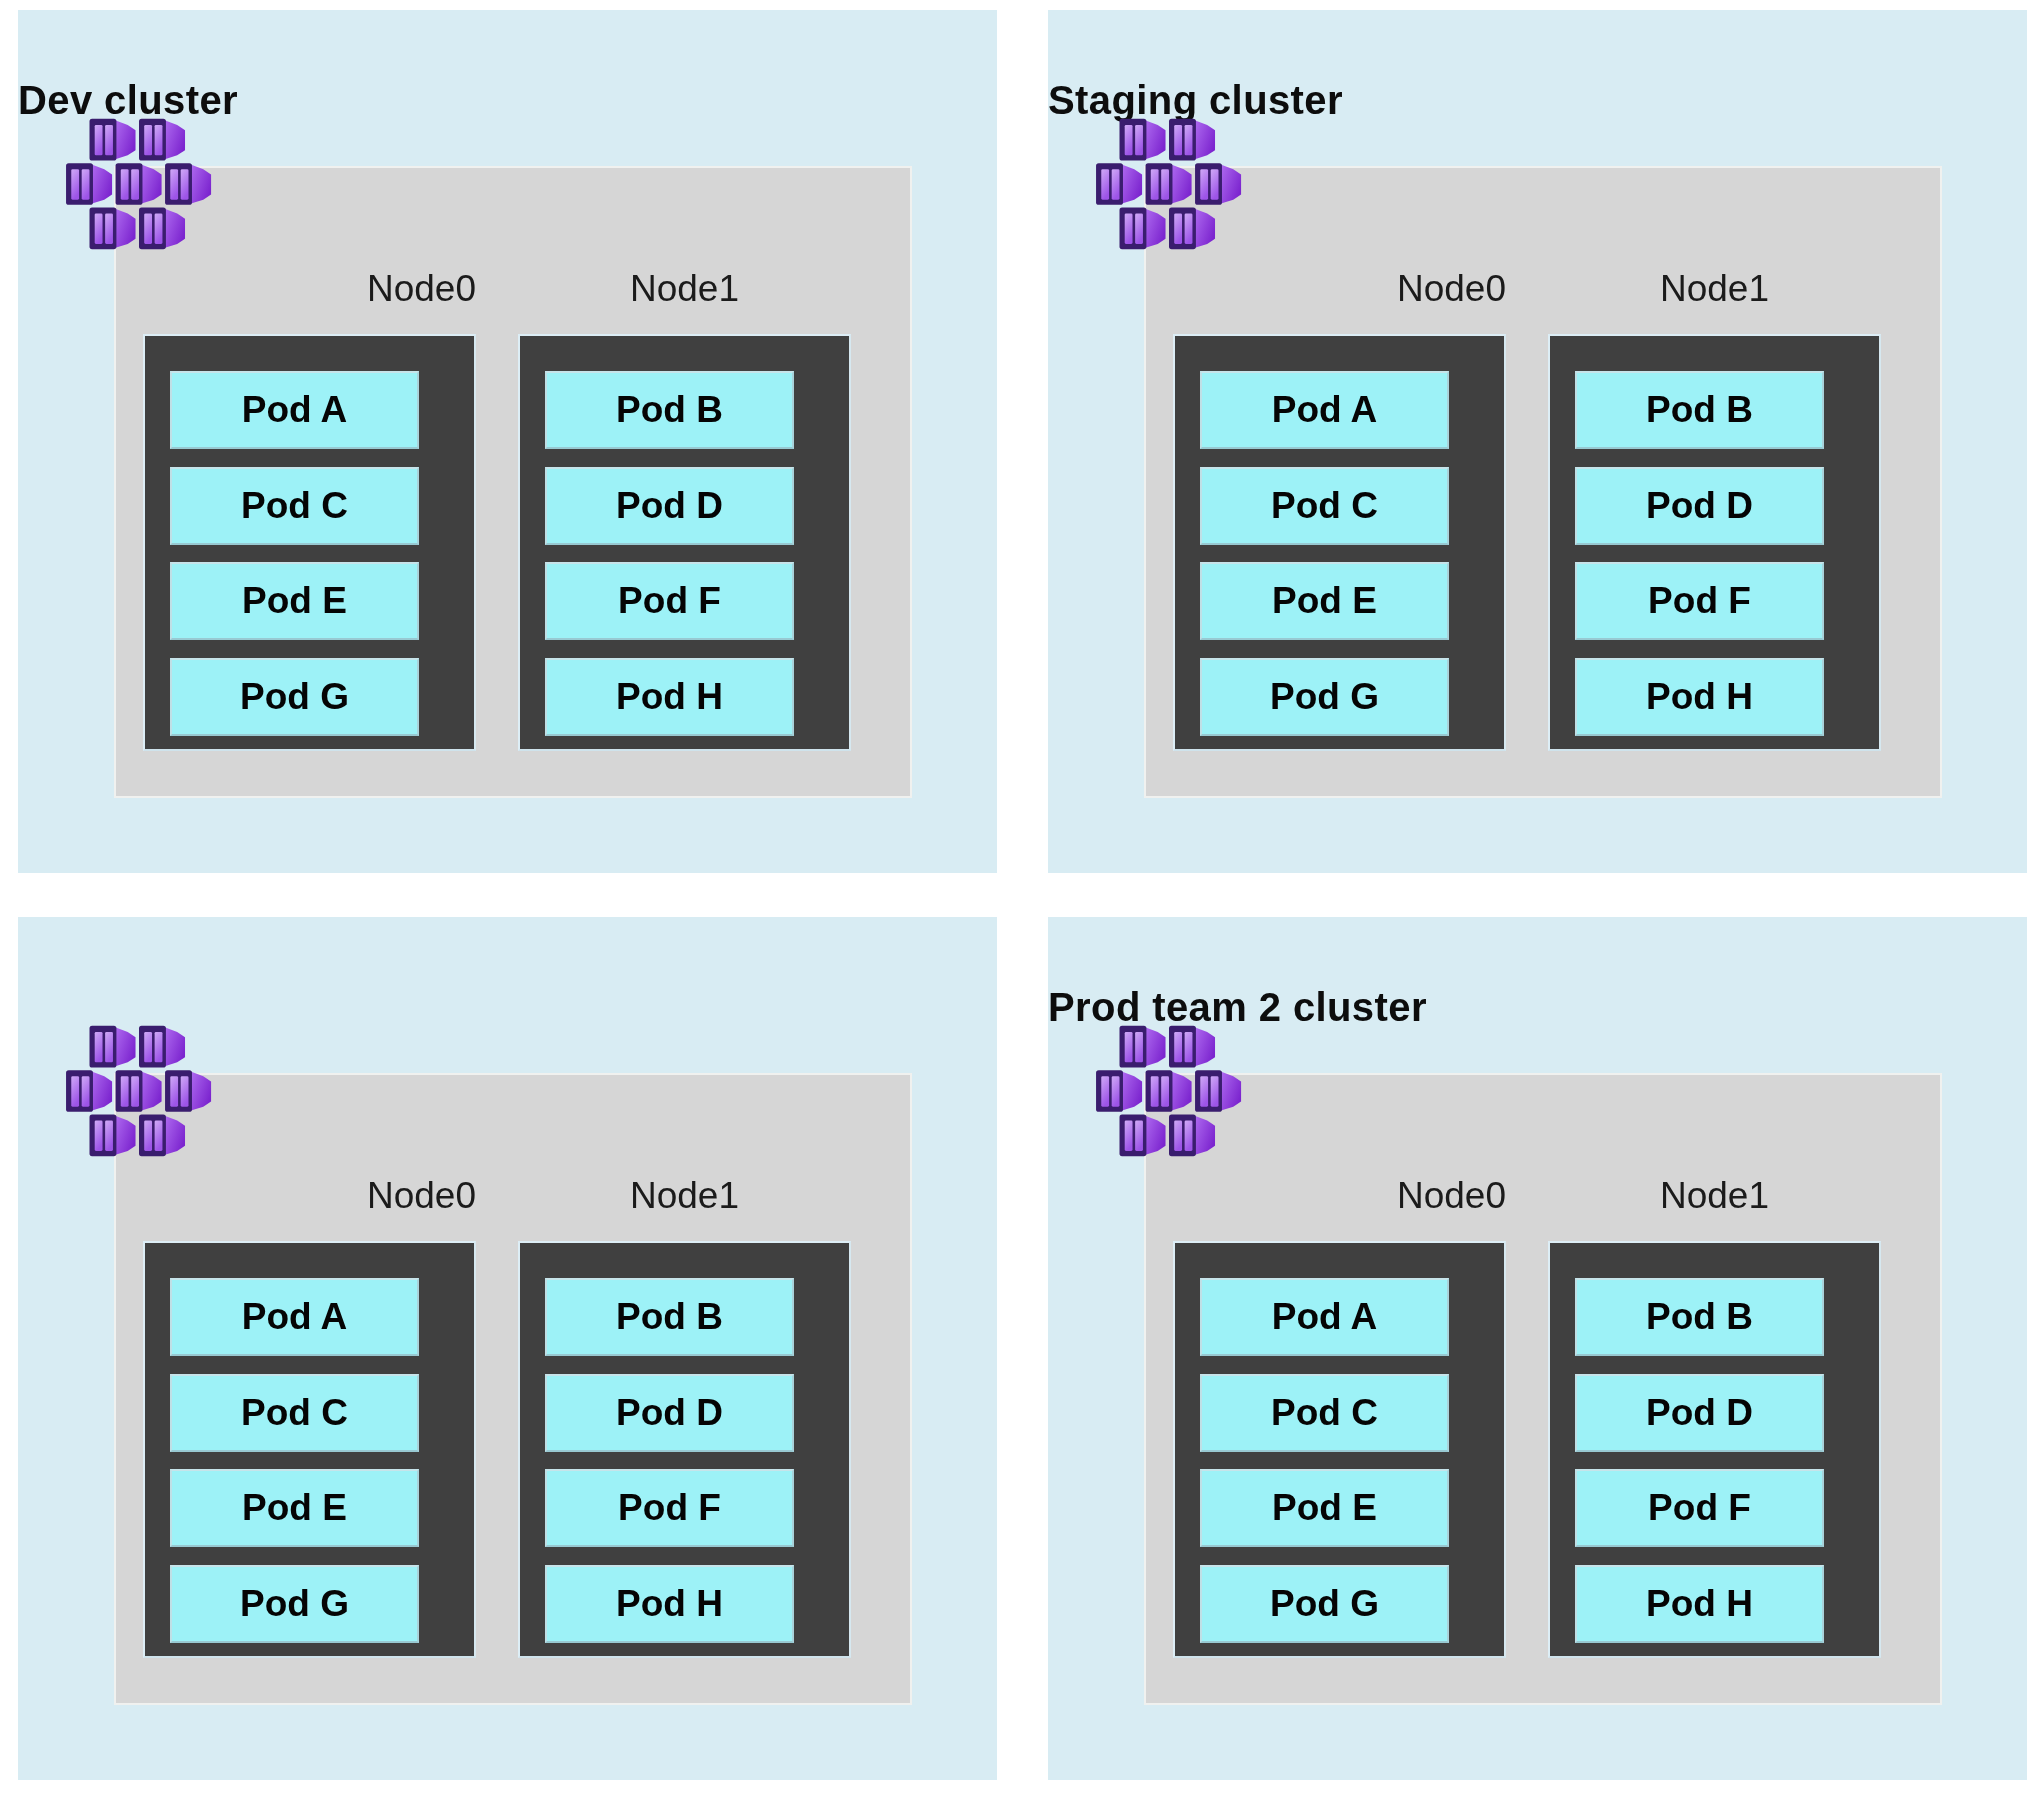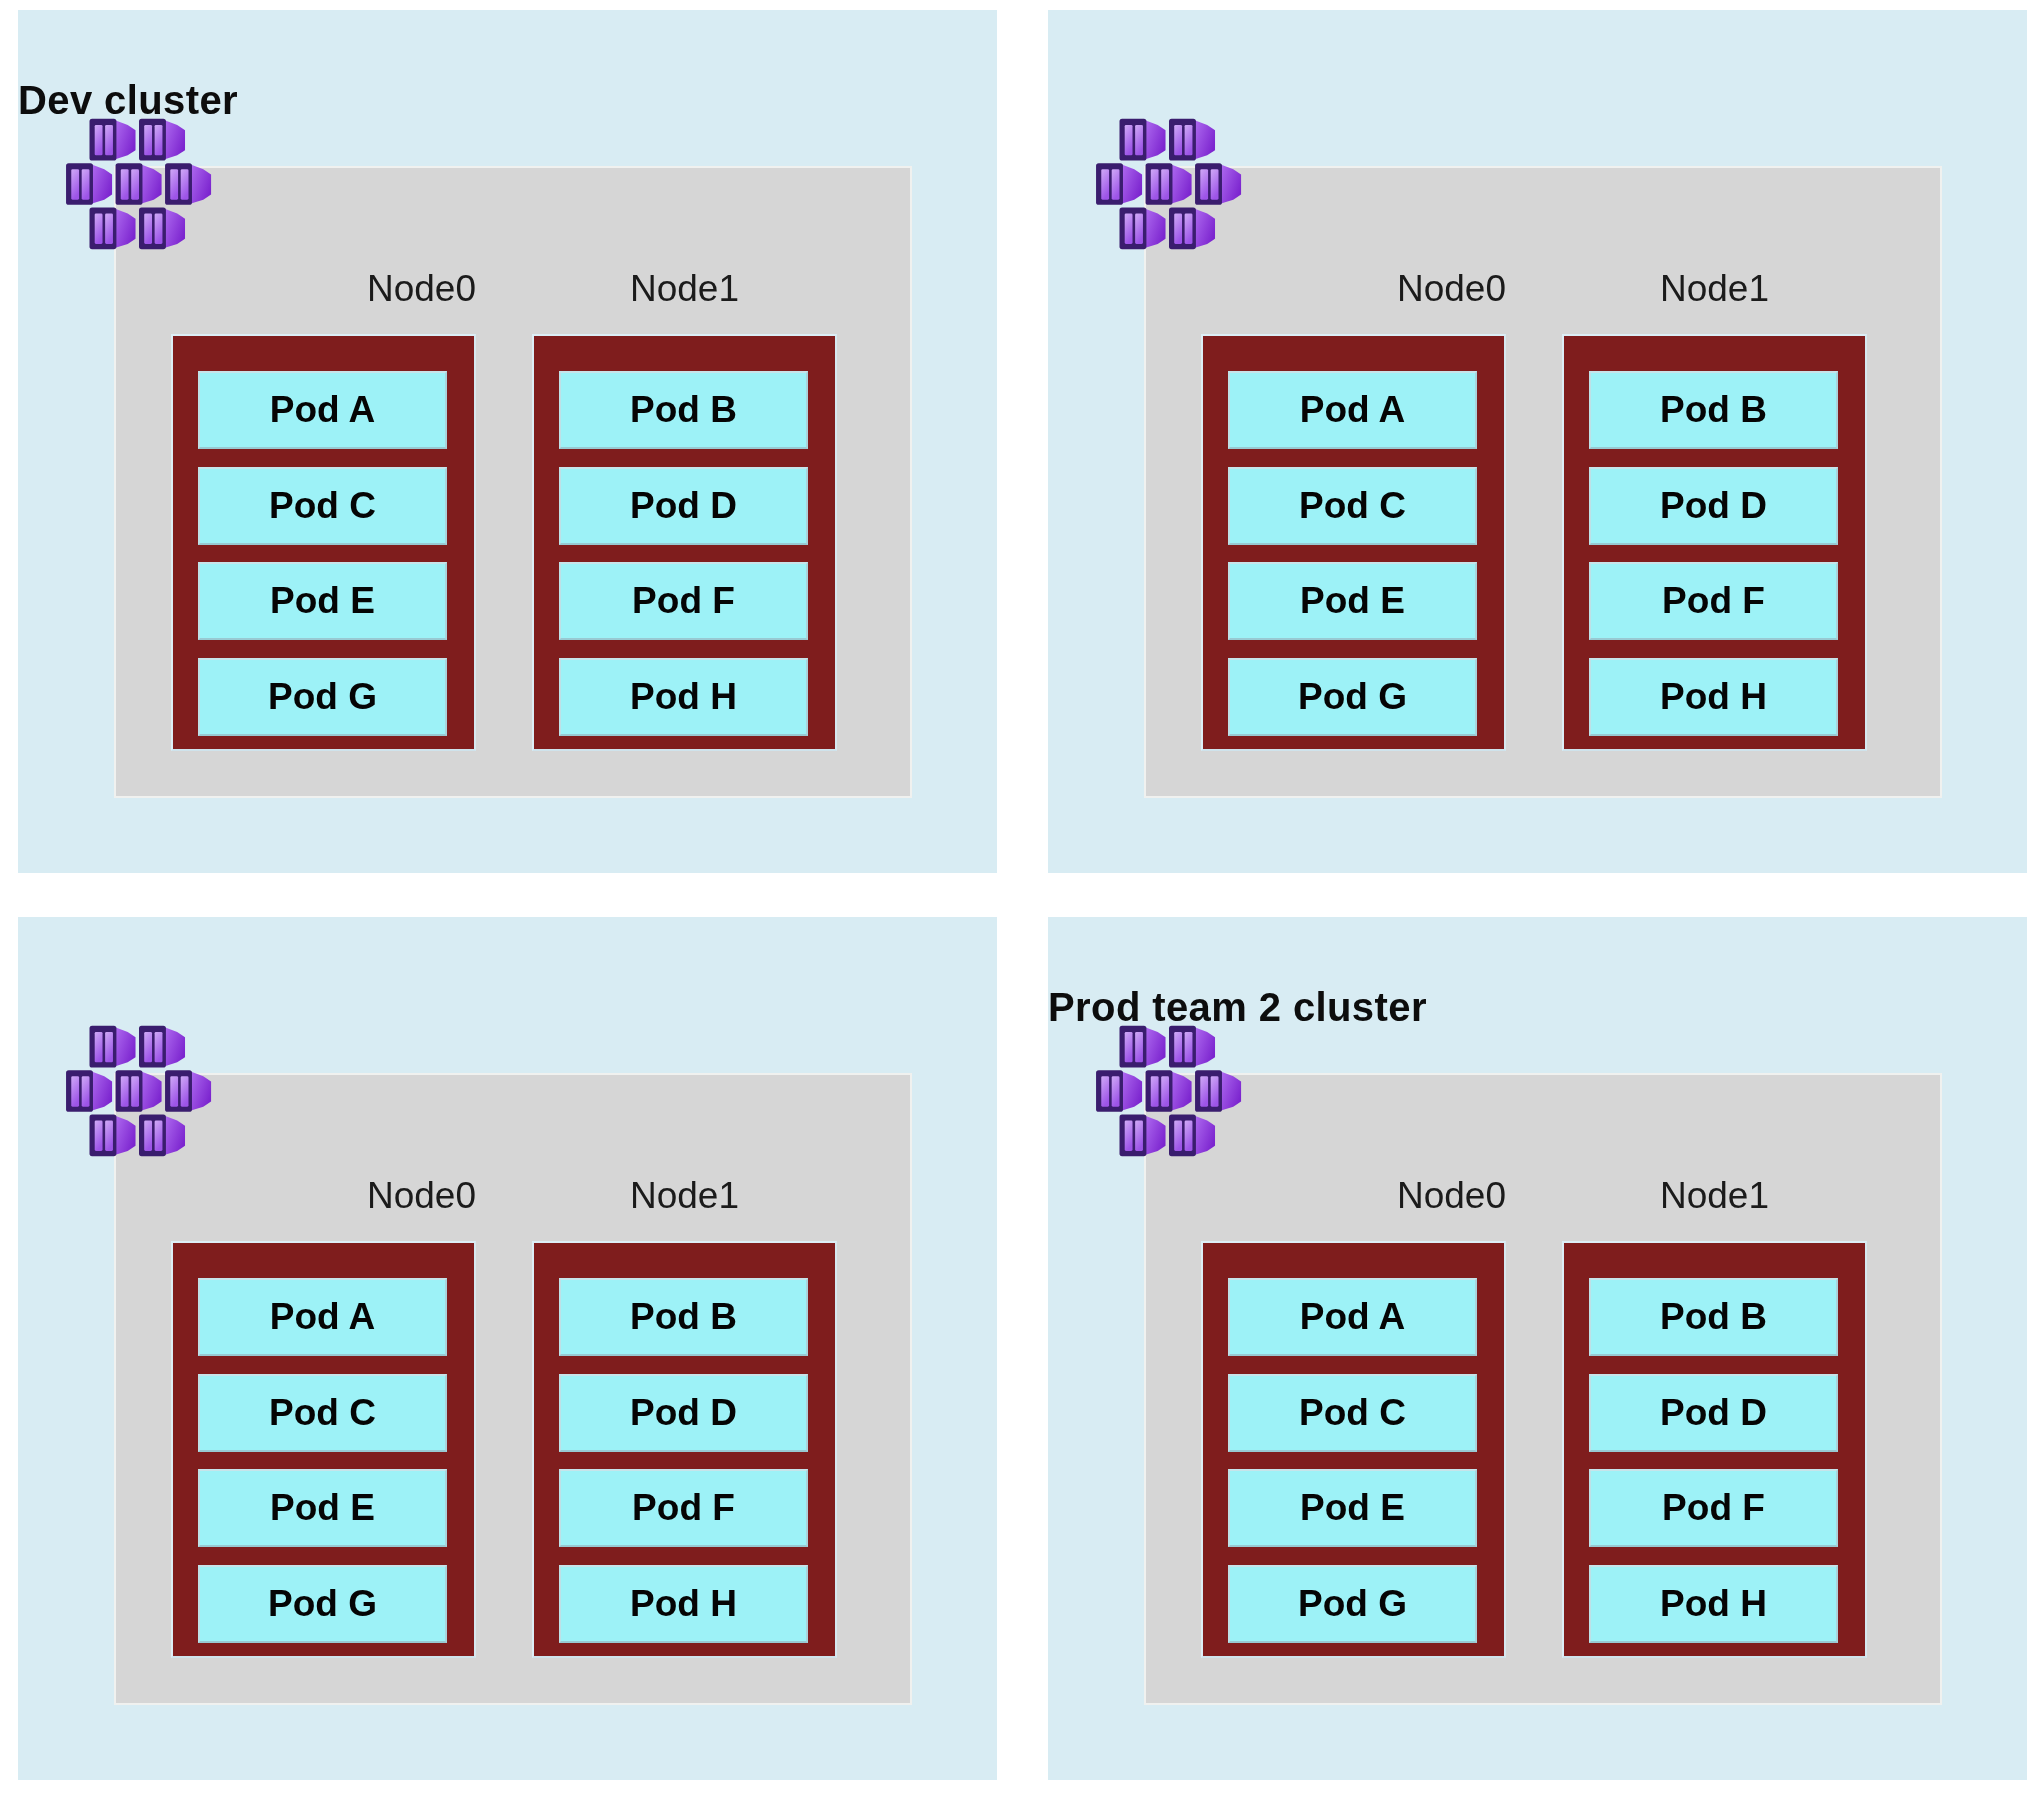--- a/index.html
+++ b/index.html
@@ -67,24 +67,24 @@
   .node-col.first  { left: 55px; align-items: flex-end; }
   .node-col.second { left: 416px; }
   .node-label {
     font-size: 37px;
     font-weight: 400;
     color: #1b1b1b;
     line-height: 1.3;
     margin-bottom: 21px;
   }
   .node-box {
-    width: 305px;
+    width: 333px;
     height: 417px;
     box-sizing: border-box;
-    background: #7f1d1d;
+    background: #404040;
     border: 2.6px solid #ddeef6;
     border-bottom-color: #cfe3ec;
     border-right-color: #d6e8f0;
     padding: 35px 25px 0 25px;
   }
   .pod {
     width: 249px;
     height: 78px;
     box-sizing: border-box;
     background: #9df2f7;
@@ -155,20 +155,21 @@
           <div class="pod">Pod B</div>
           <div class="pod">Pod D</div>
           <div class="pod">Pod F</div>
           <div class="pod">Pod H</div>
         </div>
       </div>
     </div>
   </div>
 
   <div class="cluster">
+    <div class="cluster-title">Staging cluster</div>
     <svg class="cluster-icon" viewBox="0 0 170 152">
         <use href="#icon-containers"></use>
       </svg>
     <div class="node-pool">
       <div class="node-col first">
         <div class="node-label">Node0</div>
         <div class="node-box">
           <div class="pod">Pod A</div>
           <div class="pod">Pod C</div>
           <div class="pod">Pod E</div>

